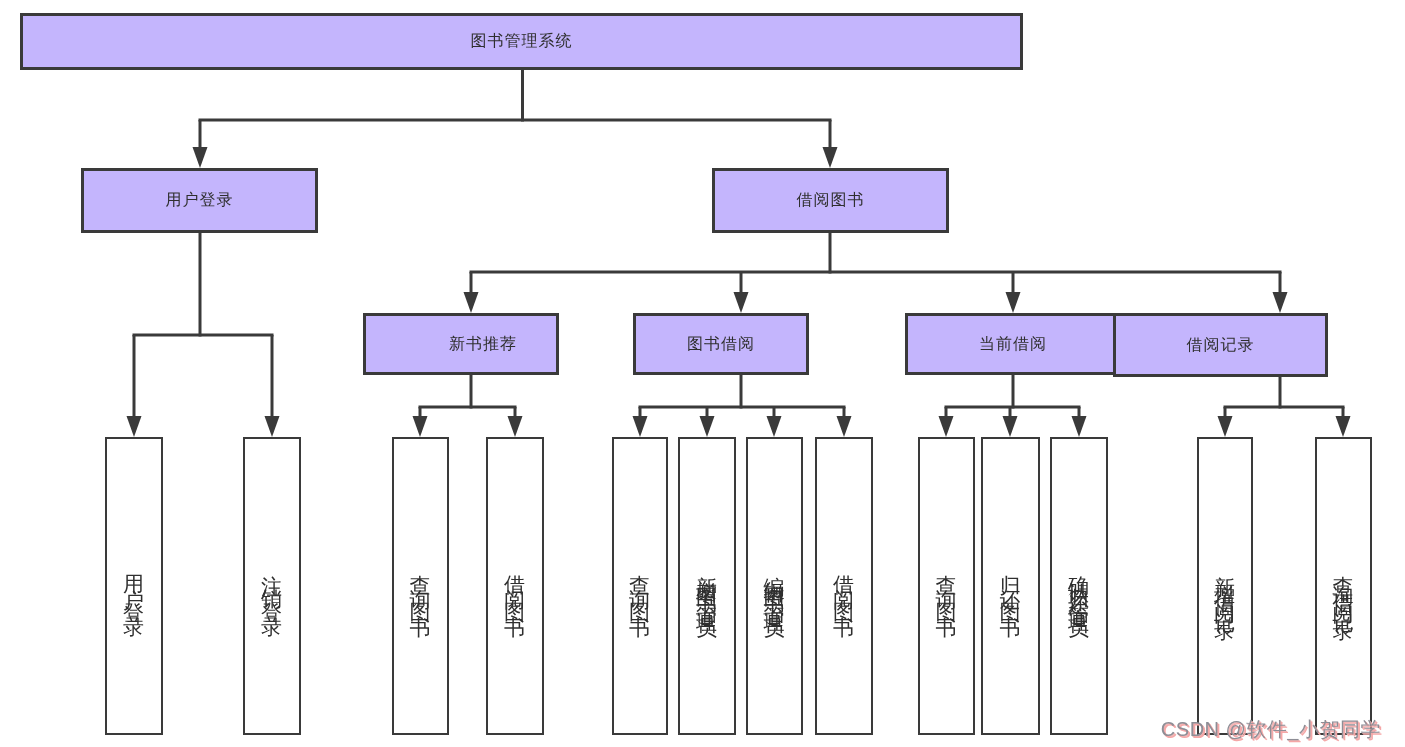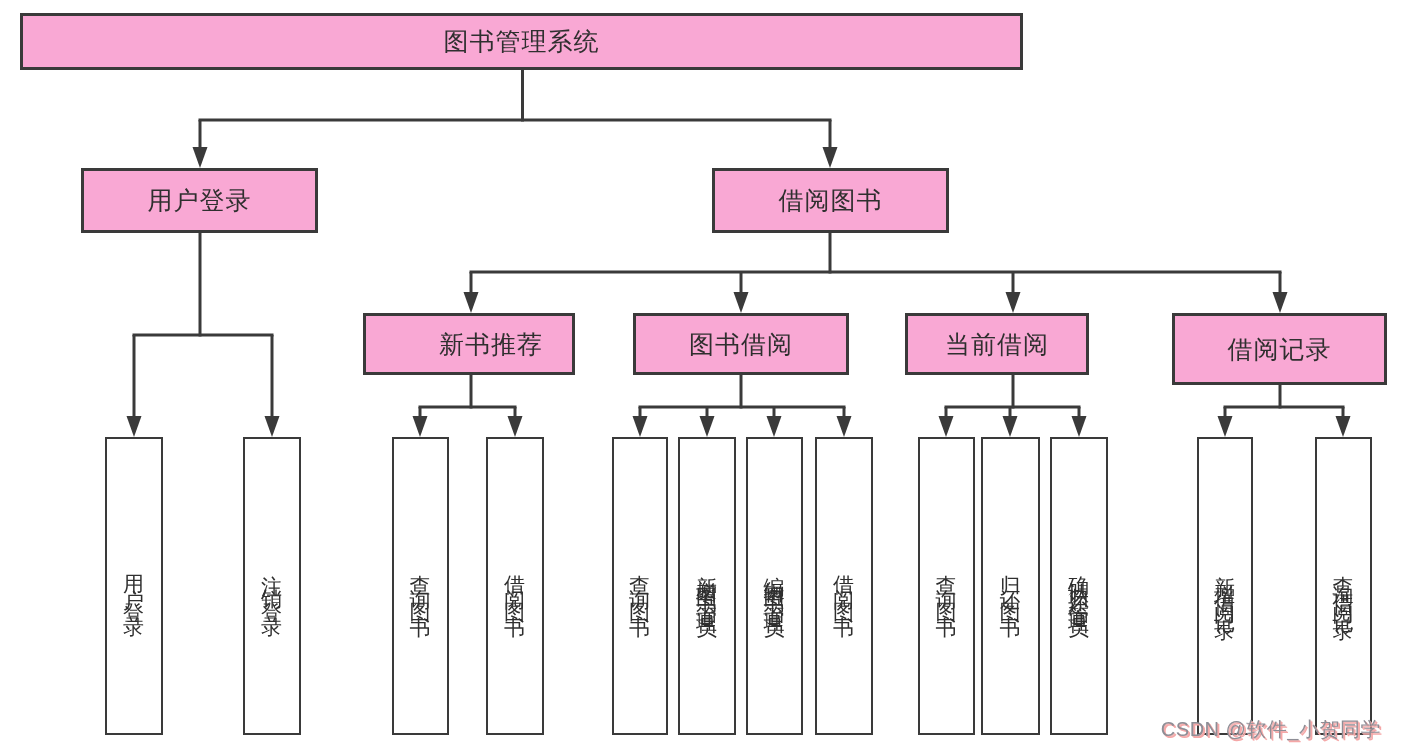--- a/index.html
+++ b/index.html
@@ -2,23 +2,23 @@
 <html><head>
 <meta charset="utf-8">
 <style>
   html,body{margin:0;padding:0;}
   body{
     width:1405px;height:747px;position:relative;background:#ffffff;
     font-family:"Liberation Sans",sans-serif;color:#333;overflow:hidden;
   }
   #connectors{position:absolute;left:0;top:0;z-index:1;}
   .box{
-    position:absolute;background:#f9a8d4;border:3px solid #3a3a3a;
+    position:absolute;background:#c4b5fd;border:3px solid #3a3a3a;
     box-sizing:border-box;display:flex;align-items:center;justify-content:center;
-    font-size:25px;letter-spacing:1px;z-index:2;color:#2f2f2f;
+    font-size:16px;letter-spacing:1px;z-index:2;color:#2f2f2f;
   }
   .leaf{
     position:absolute;top:437px;height:298px;background:#ffffff;
     border:2.5px solid #3a3a3a;box-sizing:border-box;
     display:flex;align-items:center;justify-content:center;z-index:2;
   }
   .vtext{
     writing-mode:vertical-rl;text-orientation:mixed;
     font-size:21px;color:#2f2f2f;line-height:1;white-space:nowrap;
   }
@@ -97,24 +97,24 @@
     <polygon points="1217.5,416 1232.5,416 1225,437"></polygon>
   <line x1="1343" y1="407" x2="1343" y2="419"></line>
     <polygon points="1335.5,416 1350.5,416 1343,437"></polygon>
 </svg>
 
 <div class="box" style="left:20px;top:13px;width:1003px;height:57px;">图书管理系统</div>
 
 <div class="box" style="left:81px;top:168px;width:237px;height:65px;">用户登录</div>
 <div class="box" style="left:712px;top:168px;width:237px;height:65px;">借阅图书</div>
 
-<div class="box" style="left:363px;top:313px;width:212px;height:62px;padding-left:44px;">新书推荐</div>
-<div class="box" style="left:633px;top:313px;width:216px;height:62px;">图书借阅</div>
-<div class="box" style="left:905px;top:313px;width:184px;height:62px;">当前借阅</div>
-<div class="box" style="left:1172px;top:313px;width:215px;height:72px;font-family:Liberation Serif, serif;">借阅记录</div>
+<div class="box" style="left:363px;top:313px;width:196px;height:62px;padding-left:44px;">新书推荐</div>
+<div class="box" style="left:633px;top:313px;width:176px;height:62px;">图书借阅</div>
+<div class="box" style="left:905px;top:313px;width:216px;height:62px;">当前借阅</div>
+<div class="box" style="left:1113px;top:313px;width:215px;height:64px;font-family:Liberation Serif, serif;">借阅记录</div>
 
 <div class="leaf" style="left:105px;width:58px;">
   <span class="vtext vs-wide">用户登录</span>
 </div>
 <div class="leaf" style="left:243px;width:58px;">
   <span class="vtext vs-wide">注销登录</span>
 </div>
 
 <div class="leaf" style="left:392px;width:57px;">
   <span class="vtext vs-wide">查询图书</span>

